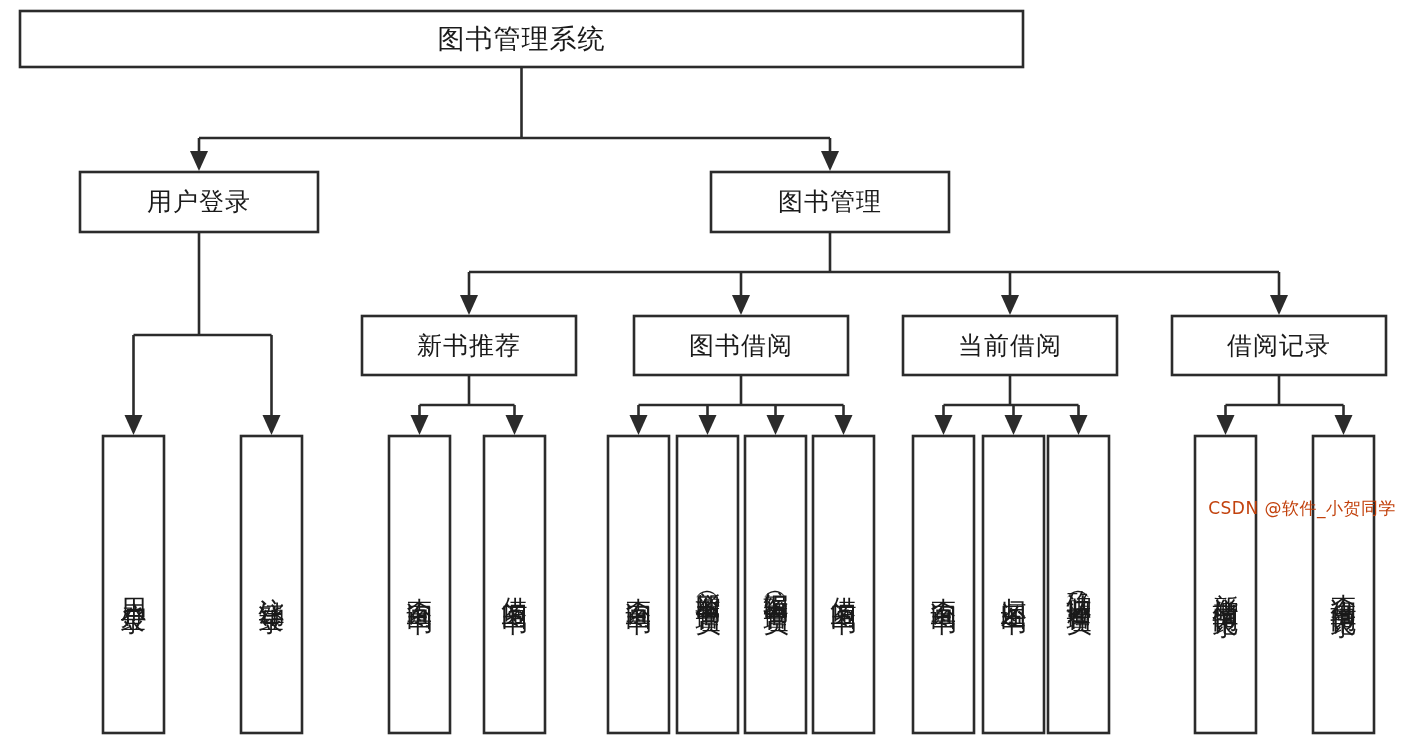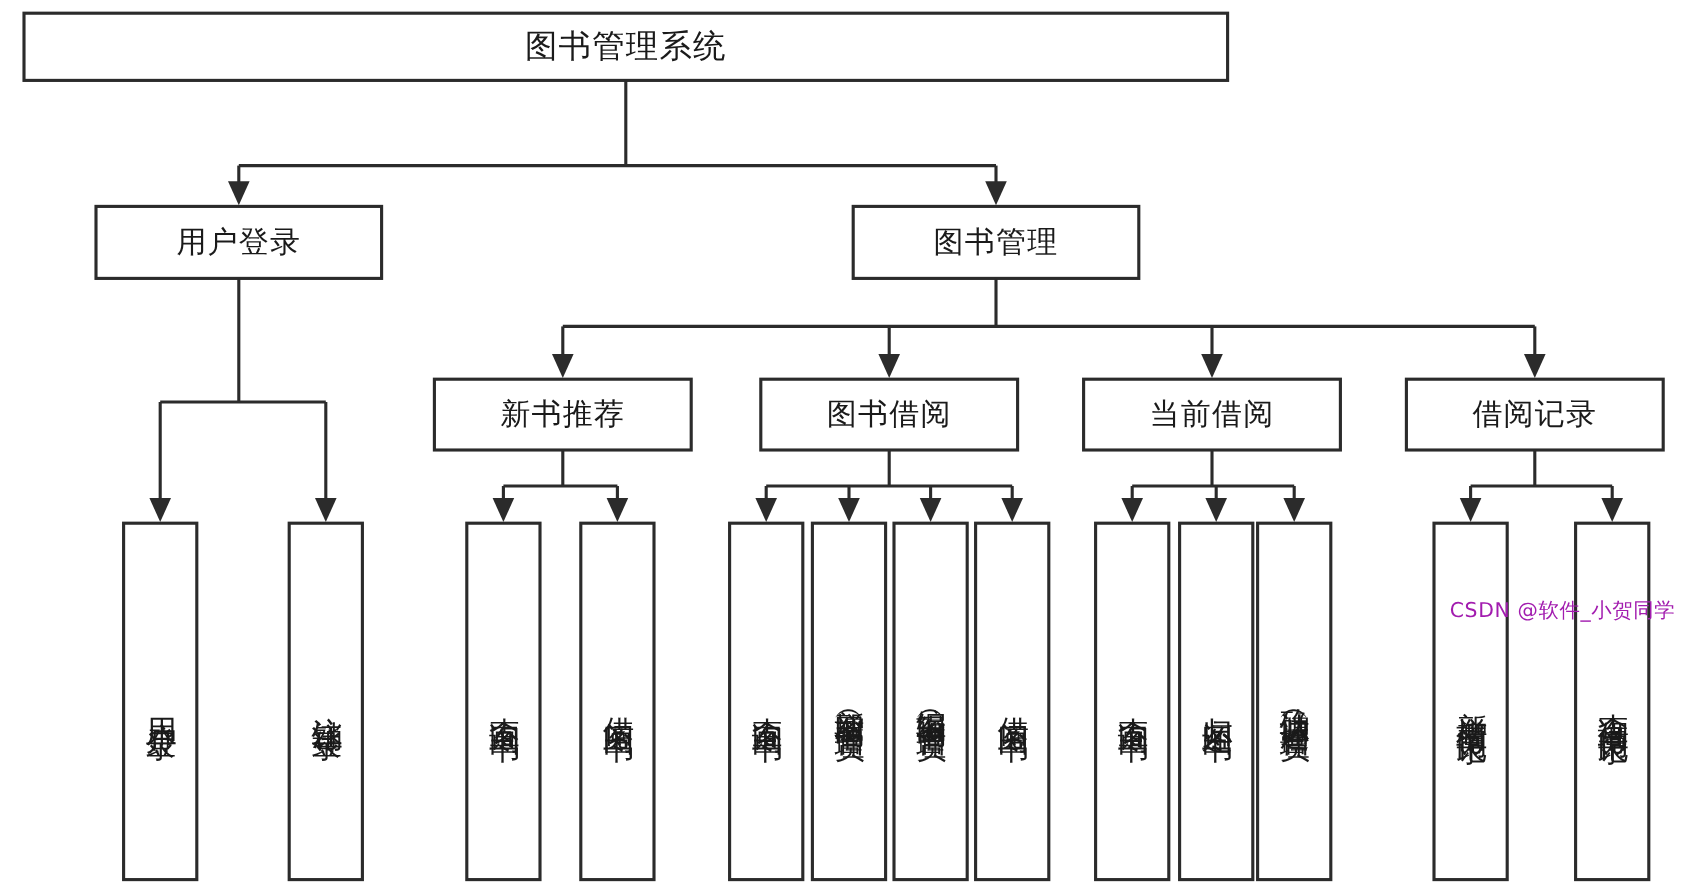--- a/index.html
+++ b/index.html
@@ -47,21 +47,21 @@
     fill: #1a1a1a;
     text-anchor: middle;
     dominant-baseline: middle;
   }
   .watermark {
     position: absolute;
     right: 9px;
     bottom: 5px;
     font-family: "DejaVu Sans", "Liberation Sans", sans-serif;
     font-size: 17px;
-    color: #a21caf;
+    color: #c2410c;
     letter-spacing: 0.5px;
     white-space: nowrap;
     user-select: none;
   }
   
   .vlabel {
     position: absolute;
     writing-mode: vertical-rl;
     text-orientation: upright;
     font-family: "DejaVu Sans", "Liberation Sans", sans-serif;

